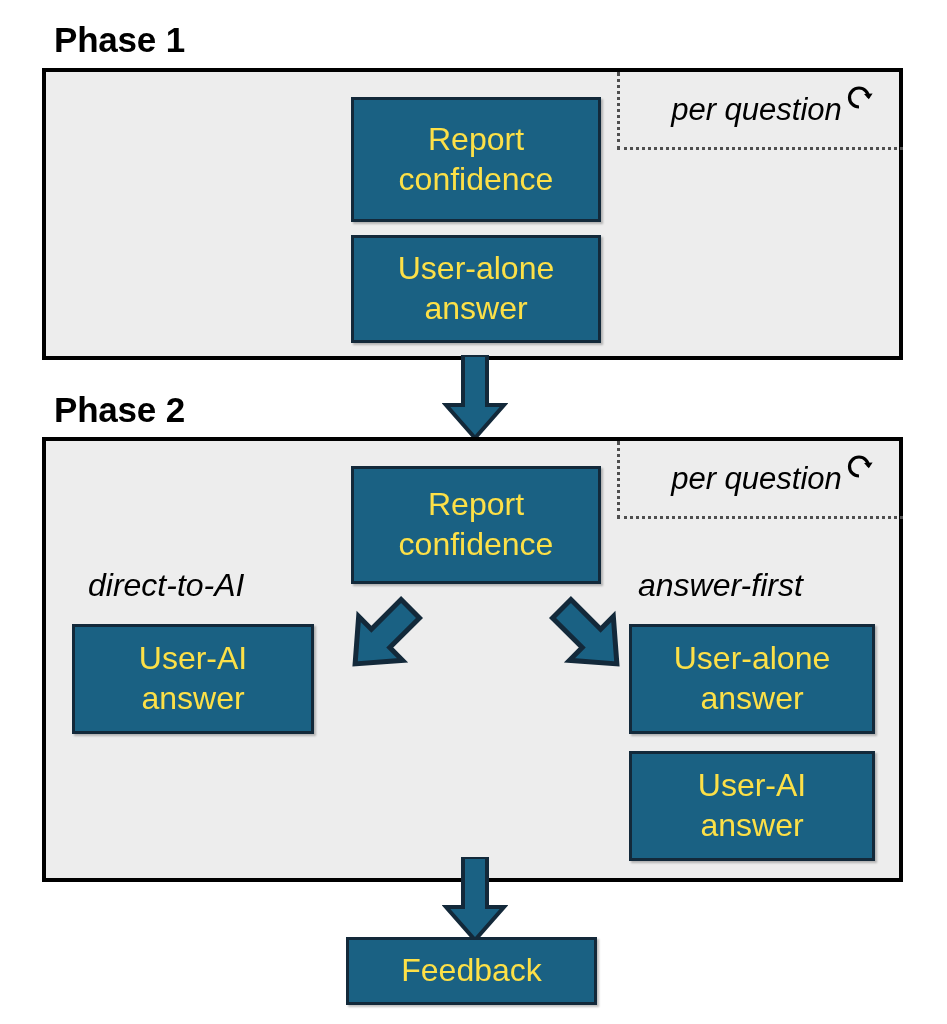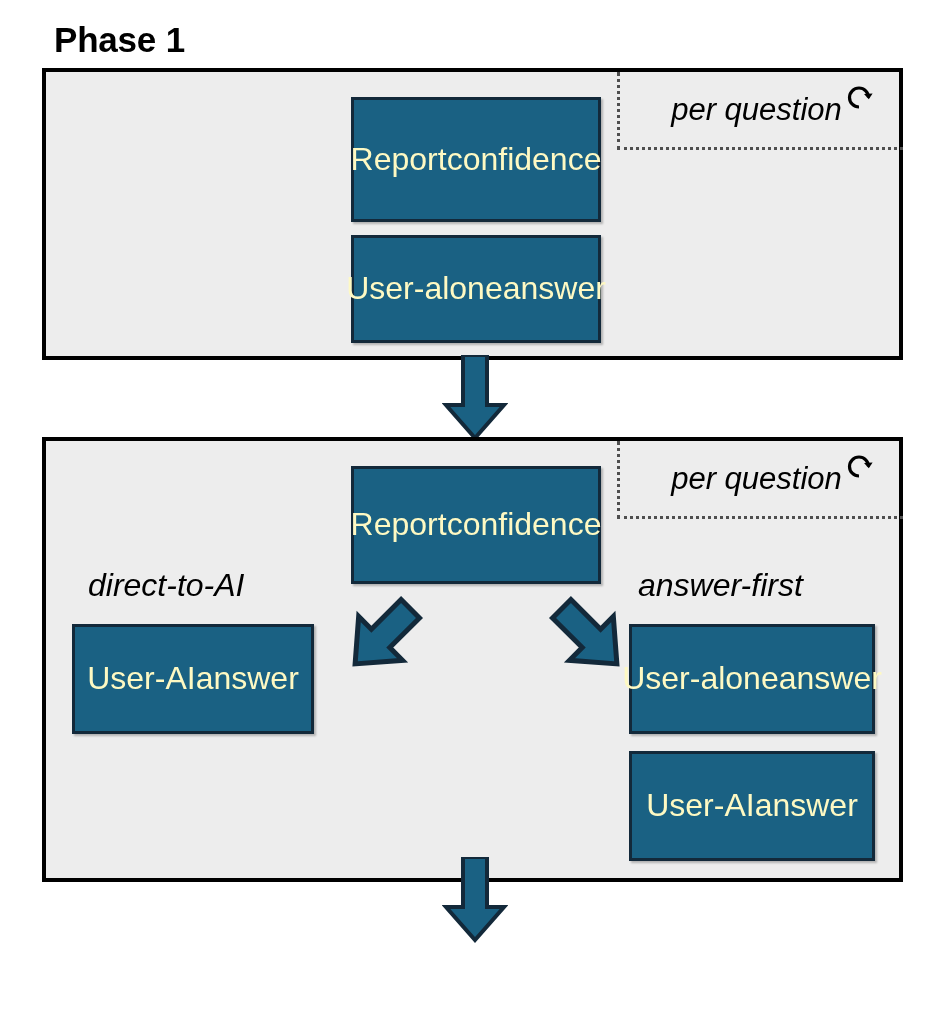--- a/index.html
+++ b/index.html
@@ -68,23 +68,23 @@
     position: relative;
     top: -12px;
   }
 
   
   .blue-box {
     position: absolute;
     background: #1a6183;
     border: 3px solid #13293a;
     box-sizing: border-box;
-    color: #fef9c3;
+    color: #fde047;
     display: flex;
-    flex-direction: row;
+    flex-direction: column;
     align-items: center;
     justify-content: center;
     text-align: center;
     font-size: 32px;
     line-height: 1.24;
     box-shadow: 2px 2px 2px rgba(0,0,0,0.25);
   }
   .blue-box .line { display: block; white-space: nowrap; }
 
   
@@ -131,20 +131,21 @@
       <span class="line">answer</span>
     </div>
   </div>
 
   <div class="arrow" style="left:442px; top:355px; width:66px; height:86px;">
     <svg width="66" height="86" viewBox="0 0 66 86">
       <polygon points="21,0 45,0 45,50 62,50 33,83 4,50 21,50" fill="#1a6183" stroke="#13293a" stroke-width="4" stroke-linejoin="miter"></polygon>
     </svg>
   </div>
 
+  <div class="phase-title" style="left:54px; top:392px;">Phase 2</div>
 
   <div class="phase-panel" style="left:42px; top:437px; width:861px; height:445px;">
 
     <div class="per-question" style="left:571px; top:0px; width:286px; height:78px;">
       <span class="pq-text">per question</span>
       <span class="loop-icon">
         <svg width="30" height="30" viewBox="0 0 30 30">
           <path d="M24.5 14.5 A9.5 9.5 0 1 0 15 24" fill="none" stroke="#000" stroke-width="3.2" stroke-linecap="butt"></path>
           <path d="M20.0 11.0 L24.8 16.2 L28.6 10.6 Z" fill="#000"></path>
         </svg>
@@ -190,14 +191,17 @@
       <span class="line">answer</span>
     </div>
   </div>
 
   <div class="arrow" style="left:442px; top:857px; width:66px; height:86px;">
     <svg width="66" height="86" viewBox="0 0 66 86">
       <polygon points="21,0 45,0 45,50 62,50 33,83 4,50 21,50" fill="#1a6183" stroke="#13293a" stroke-width="4" stroke-linejoin="miter"></polygon>
     </svg>
   </div>
 
+  <div class="blue-box" style="left:346px; top:937px; width:251px; height:68px;">
+    <span class="line">Feedback</span>
+  </div>
 
 </div>
 
 </body></html>

